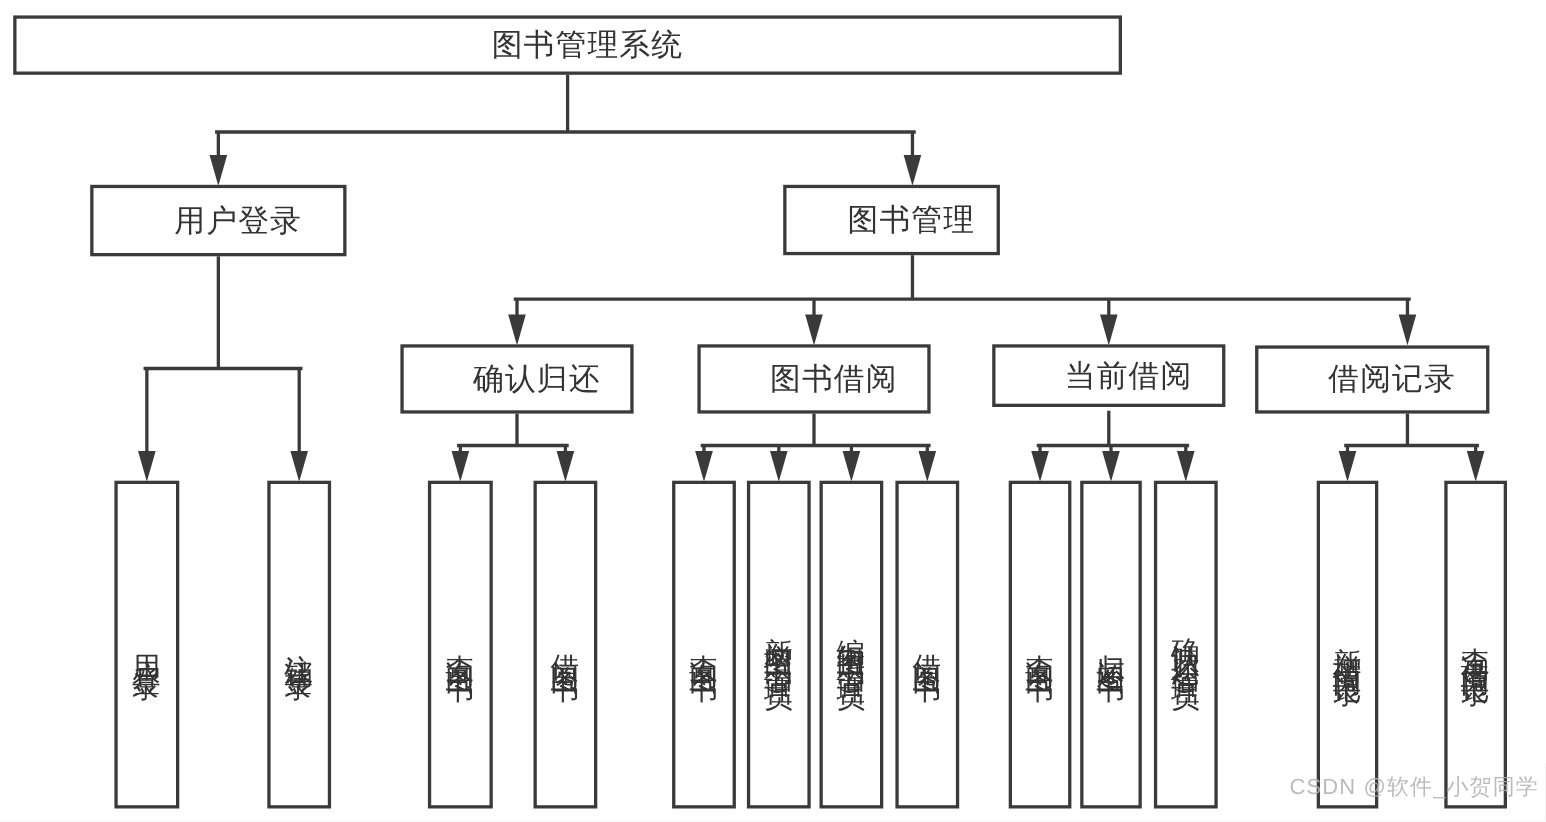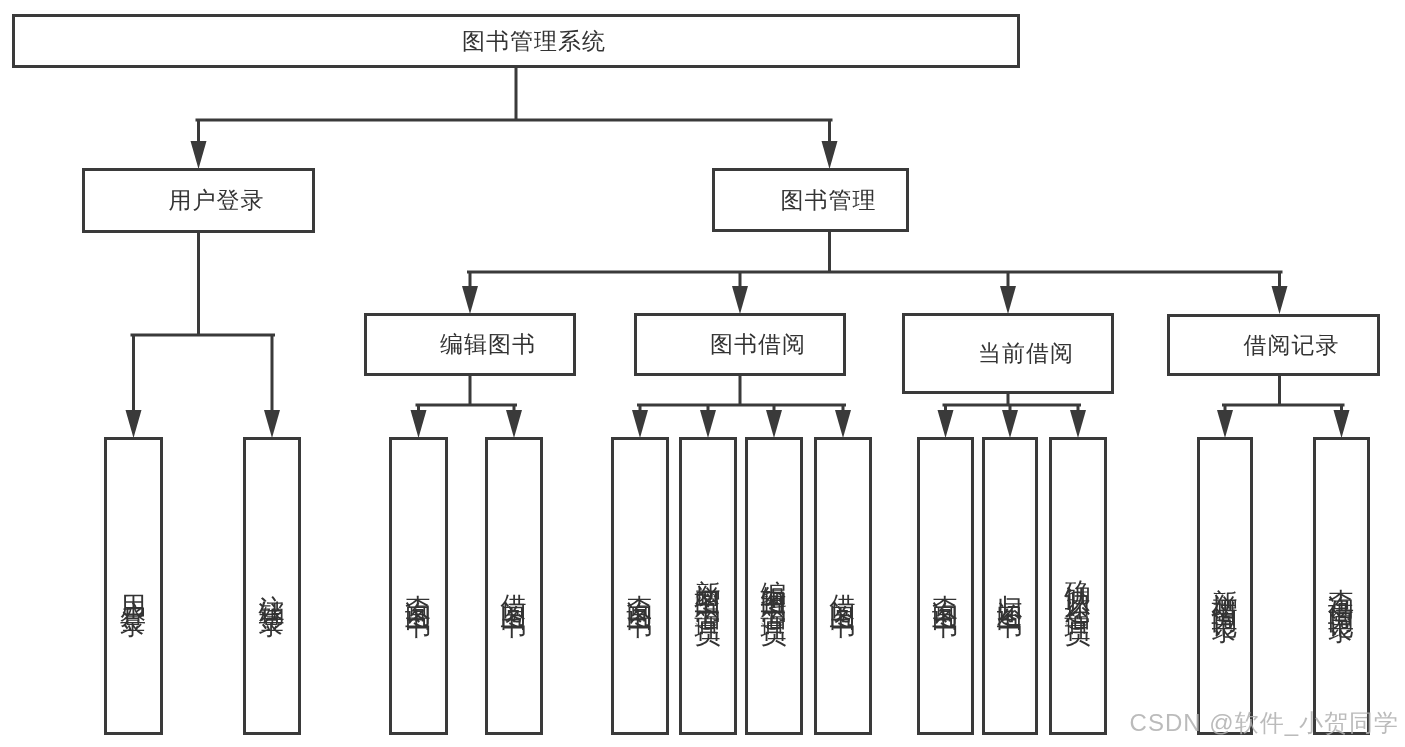--- a/index.html
+++ b/index.html
@@ -19,21 +19,21 @@
   svg.wires{position:absolute;left:0;top:0;width:1405px;height:747px;}
   svg.wires path{stroke:var(--line);stroke-width:3;fill:none;stroke-linecap:square;}
   svg.wires polygon{fill:var(--line);stroke:none;}
   .hbox{
     position:absolute;
     box-sizing:border-box;
     border:3px solid var(--line);
     background:var(--background,#fff);
     display:flex;align-items:center;justify-content:center;
     color:var(--text);
-    font-size:23px;
+    font-size:28px;
     letter-spacing:1px;
     white-space:nowrap;
     padding-left:36px;
   }
   .vbox{
     position:absolute;
     box-sizing:border-box;
     border:3px solid var(--line);
     background:var(--background,#fff);
     display:flex;align-items:center;justify-content:center;
@@ -42,22 +42,22 @@
   .vbox .vlabel{
     writing-mode:vertical-rl;
     text-orientation:mixed;
     font-size:26px;
     line-height:1;
     letter-spacing:6px;
     color:var(--text);
   }
   .watermark{
     position:absolute;
-    right:6px;bottom:8px;
-    font-size:24px;
+    right:6px;bottom:18px;
+    font-size:20px;
     color:var(--watermark);
     letter-spacing:1px;
     z-index:5;
     opacity:.85;
     white-space:nowrap;
     margin-left:20px;
   }
 </style>
 </head>
 <body>
@@ -119,29 +119,29 @@
   </div>
 
   <div class="hbox" style="left:82px;top:168px;width:233px;height:65px;">
     <span>用户登录</span>
   </div>
   <div class="hbox" style="left:712px;top:168px;width:197px;height:64px;">
     <span>图书管理</span>
   </div>
 
   <div class="hbox" style="left:364px;top:313px;width:212px;height:63px;">
-    <span>编辑图书</span>
+    <span>确认归还</span>
   </div>
   <div class="hbox" style="left:634px;top:313px;width:212px;height:63px;text-align:right;">
     <span>图书借阅</span>
   </div>
-  <div class="hbox" style="left:902px;top:313px;width:212px;height:81px;">
+  <div class="hbox" style="left:902px;top:313px;width:212px;height:57px;">
     <span>当前借阅</span>
   </div>
-  <div class="hbox" style="left:1167px;top:314px;width:213px;height:62px;">
+  <div class="hbox" style="left:1141px;top:314px;width:213px;height:62px;">
     <span>借阅记录</span>
   </div>
 
   <div class="vbox" style="left:104px;top:437px;width:59px;height:298px;">
     <span class="vlabel">用户登录</span>
   </div>
   <div class="vbox" style="left:243px;top:437px;width:58px;height:298px;">
     <span class="vlabel">注销登录</span>
   </div>
 

